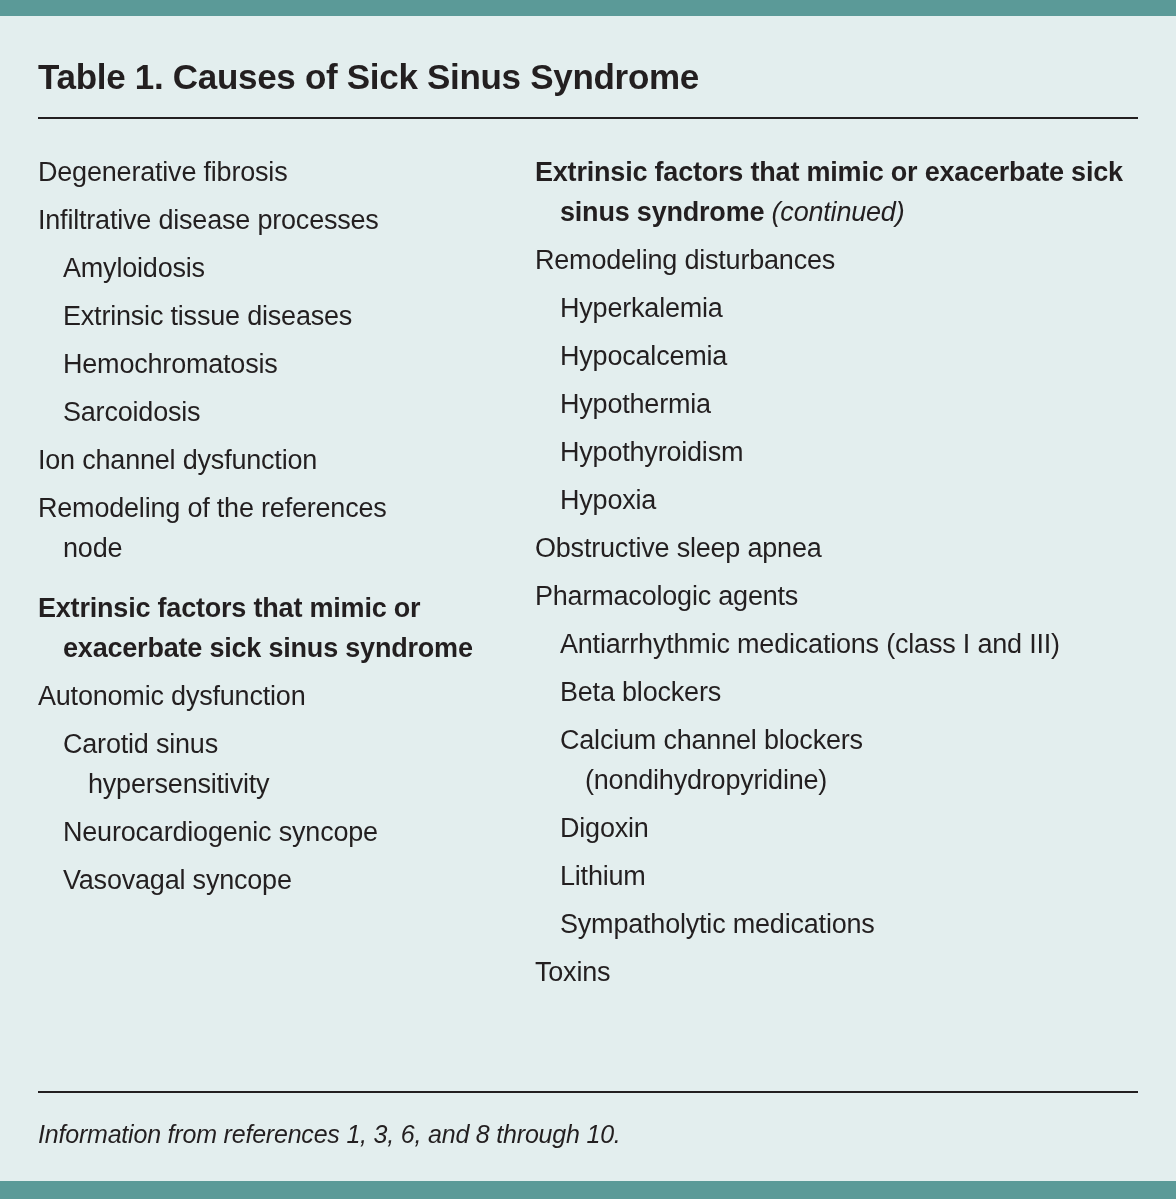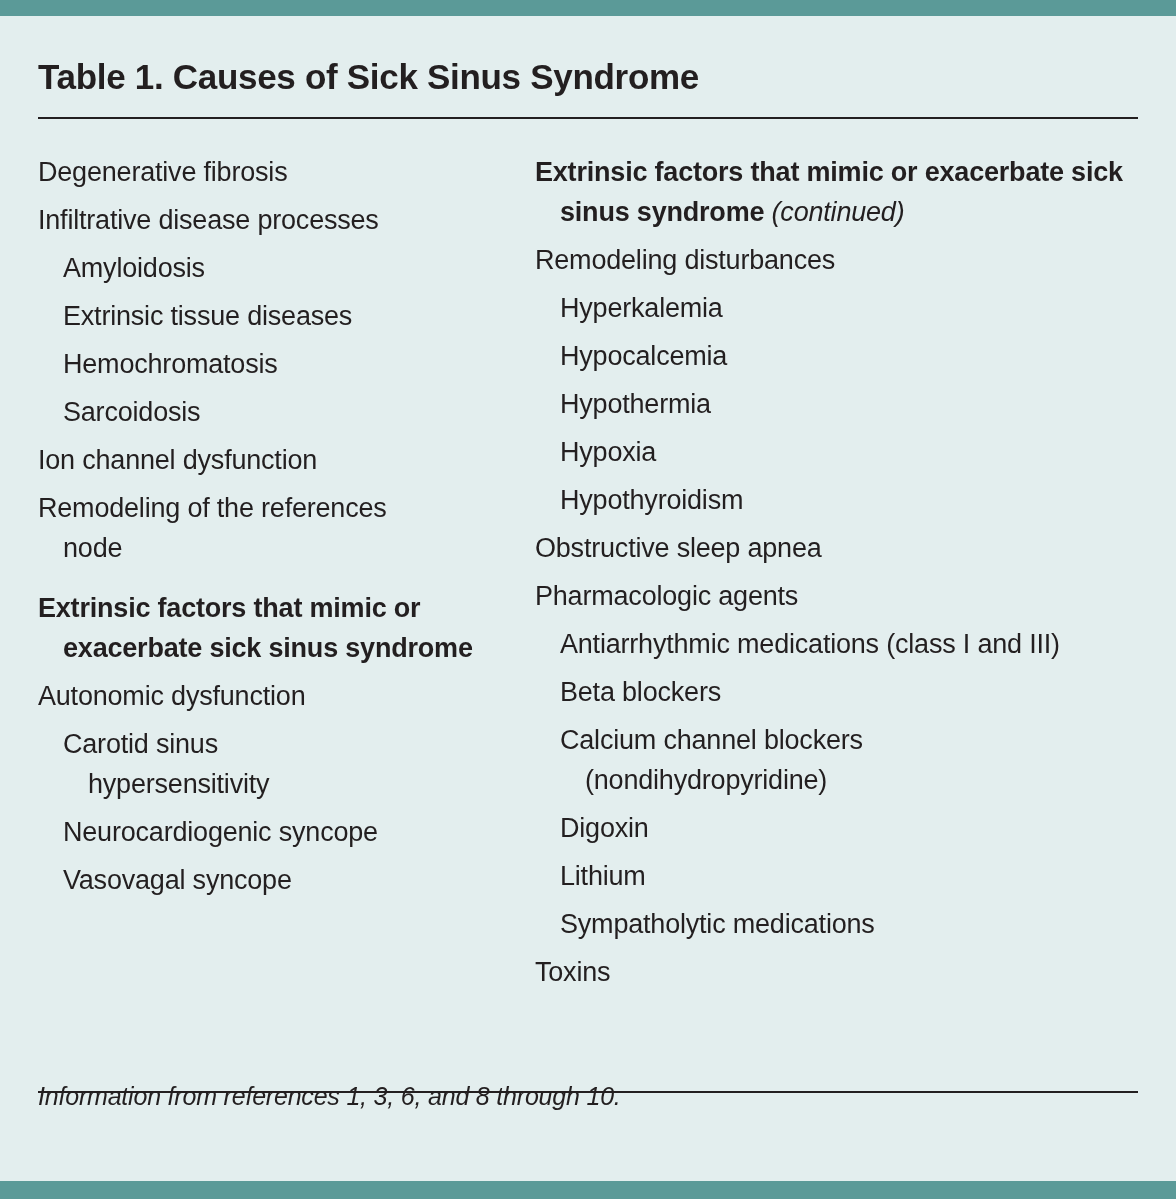--- a/index.html
+++ b/index.html
@@ -26,21 +26,21 @@
   .item {
     font-size: 27px; line-height: 40px; margin-top: 8px;
     padding-left: 25px; text-indent: -25px; letter-spacing: -0.2px;
   }
   .item:first-child { margin-top: 0; }
   .item.sub { margin-left: 25px; }
   .item.head { font-weight: bold; }
   .item.head.spaced { margin-top: 20px; }
   .item .cont { font-weight: normal; font-style: italic; }
   .footnote {
-    position: absolute; left: 38px; top: 1076px;
+    position: absolute; left: 38px; top: 1114px;
     font-size: 25px; font-style: italic; line-height: 40px; letter-spacing: -0.2px;
   }
 </style>
 </head>
 <body>
 
 <div class="bar top"></div>
 
 <h1 class="title">Table 1. Causes of Sick Sinus Syndrome</h1>
 <div class="rule r1"></div>
@@ -63,22 +63,22 @@
 
 <div class="col right">
   <div class="item head" style="width:605px">
     <span>Extrinsic factors that mimic or exacerbate sick sinus syndrome</span>
     <span class="cont">(continued)</span>
   </div>
   <div class="item">Remodeling disturbances</div>
   <div class="item sub">Hyperkalemia</div>
   <div class="item sub">Hypocalcemia</div>
   <div class="item sub">Hypothermia</div>
+  <div class="item sub">Hypothyroidism</div>
   <div class="item sub">Hypoxia</div>
-  <div class="item sub">Hypothyroidism</div>
   <div class="item">Obstructive sleep apnea</div>
   <div class="item">Pharmacologic agents</div>
   <div class="item sub" style="white-space:nowrap">Antiarrhythmic medications (class I and III)</div>
   <div class="item sub">Beta blockers</div>
   <div class="item sub" style="width:360px">Calcium channel blockers (nondihydropyridine)</div>
   <div class="item sub">Digoxin</div>
   <div class="item sub">Lithium</div>
   <div class="item sub">Sympatholytic medications</div>
   <div class="item">Toxins</div>
 </div>

